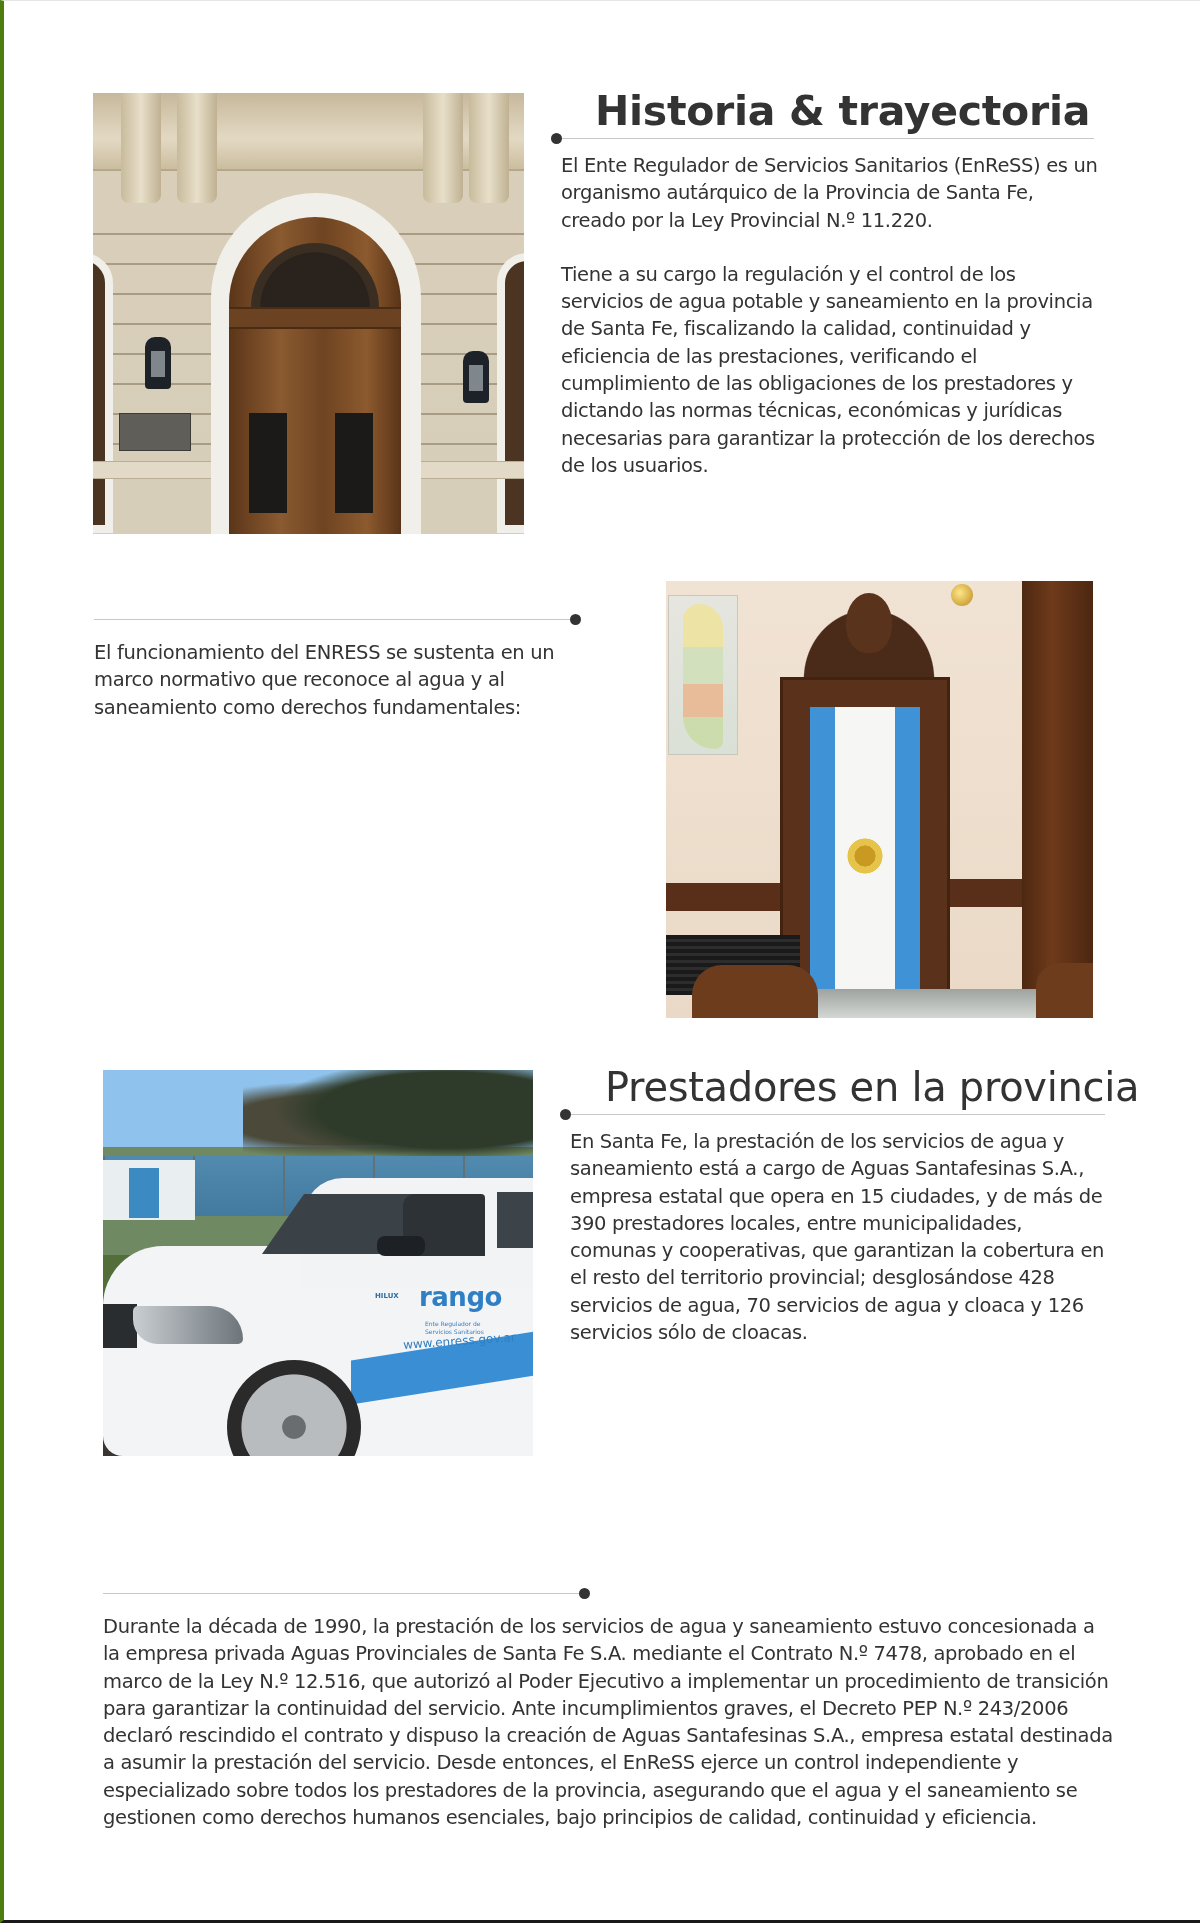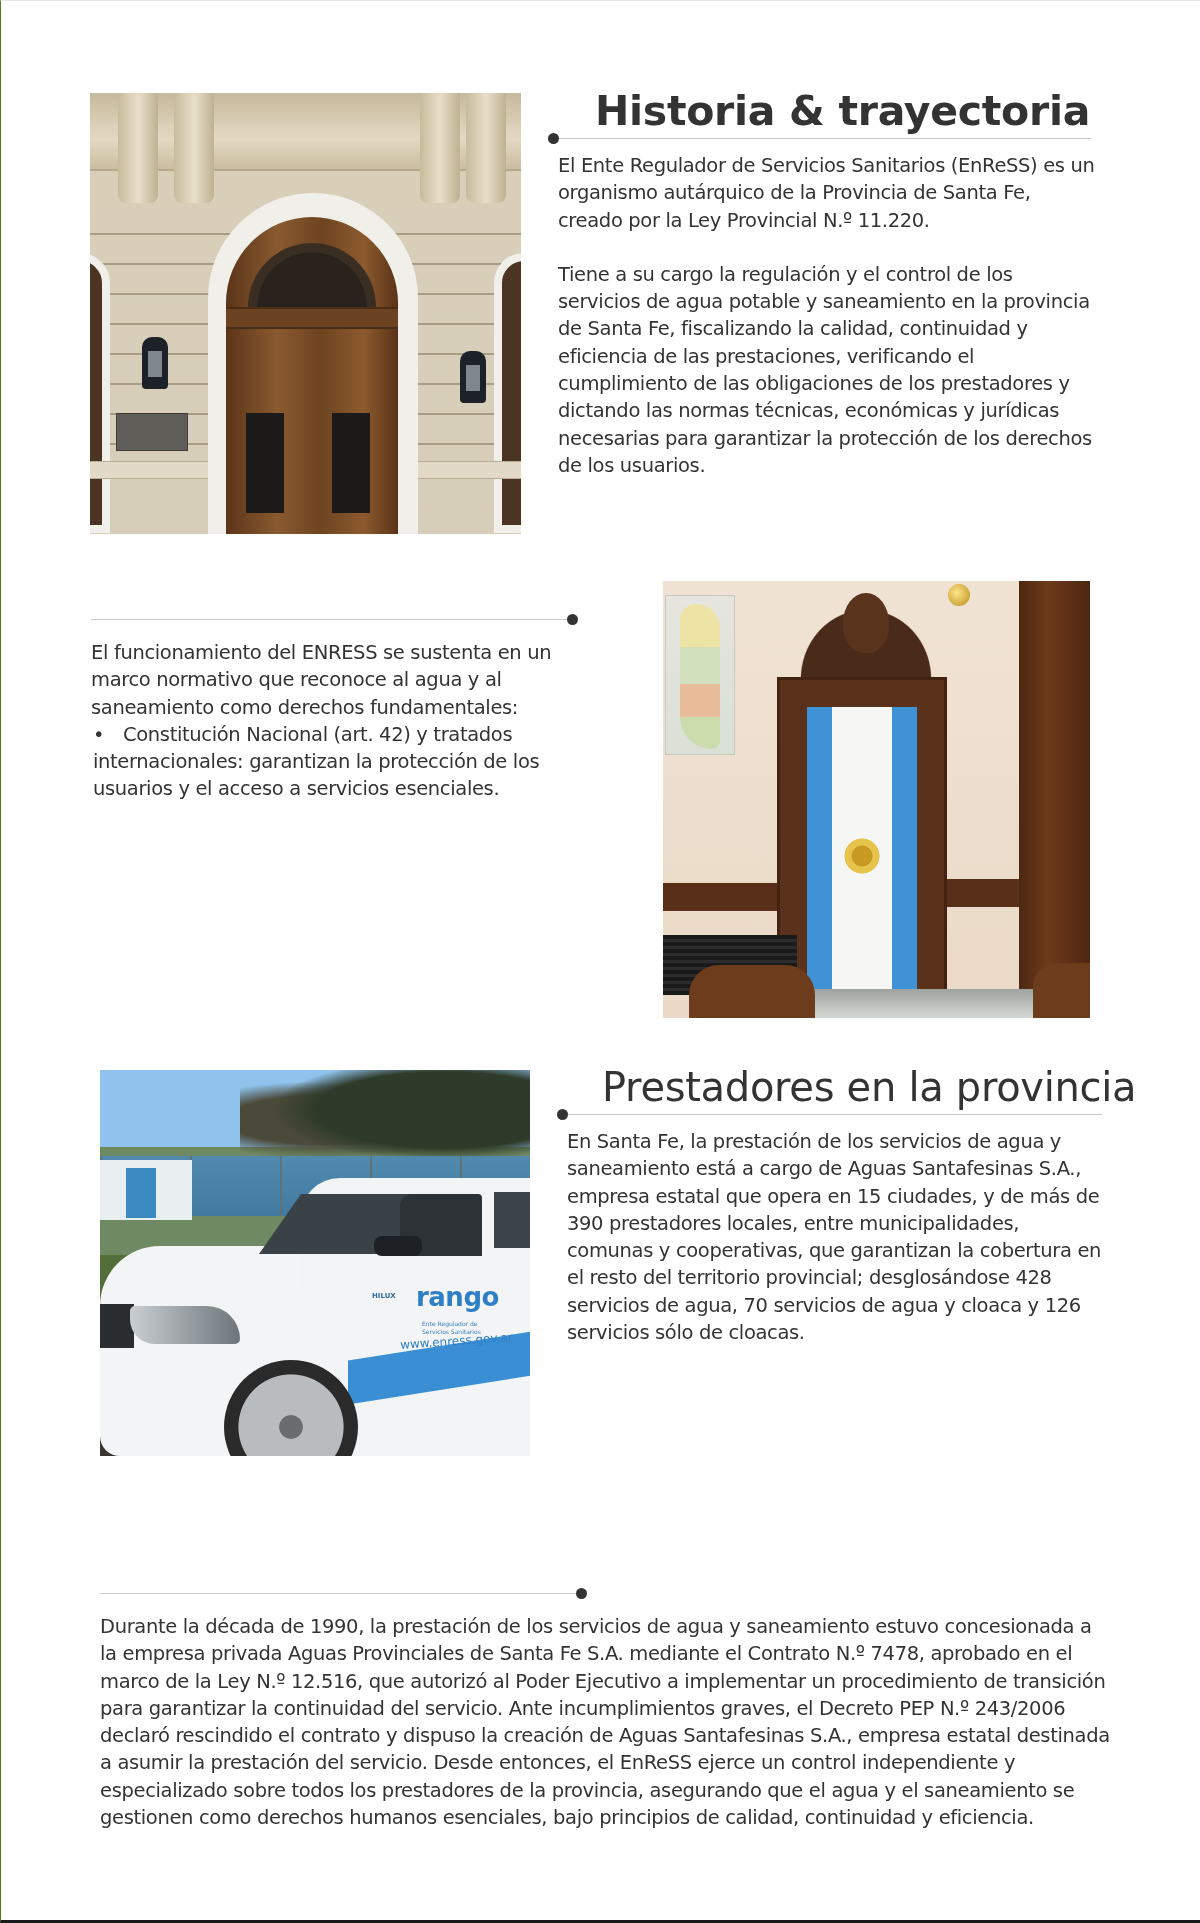--- a/index.html
+++ b/index.html
@@ -4,21 +4,21 @@
   <style>
     * { box-sizing: border-box; margin: 0; padding: 0; }
     html, body { width: 1200px; height: 1923px; background: #ffffff; overflow: hidden; }
     body {
       position: relative;
       font-family: "DejaVu Sans", "Liberation Sans", sans-serif;
       color: #333333;
     }
     .page-frame {
       position: absolute; left: 0; top: 0; width: 1200px; height: 1923px;
-      border-left: 1px solid #4d7c0f; border-top: 1px solid #e6e6e6;
+      border-left: 4px solid #4d7c0f; border-top: 1px solid #e6e6e6;
       border-bottom: 3px solid #1a1a1a;
     }
     .heading {
       position: absolute;
       font-weight: 700;
       color: #333333;
       white-space: nowrap;
       letter-spacing: -0.3px;
     }
     .heading.light { font-weight: 400; }
@@ -281,23 +281,20 @@
     <p>El Ente Regulador de Servicios Sanitarios (EnReSS) es un organismo autárquico de la Provincia de Santa Fe, creado por la Ley Provincial N.º 11.220.</p>
     <div class="gap"></div>
     <p>Tiene a su cargo la regulación y el control de los servicios de agua potable y saneamiento en la provincia de Santa Fe, fiscalizando la calidad, continuidad y eficiencia de las prestaciones, verificando el cumplimiento de las obligaciones de los prestadores y dictando las normas técnicas, económicas y jurídicas necesarias para garantizar la protección de los derechos de los usuarios.</p>
   </div>
 
   <div class="rule" style="left:90px; top:618px; width:481px;"></div>
   <div class="dot" style="left:566px; top:613px;"></div>
 
   <div class="body-text" style="left:90px; top:638px; width:500px;">
     <p>El funcionamiento del ENRESS se sustenta en un marco normativo que reconoce al agua y al saneamiento como derechos fundamentales:</p>
-    <p class="bullet">
-      <span class="bullet-mark">•</span><span>Constitución Nacional (art. 42) y tratados internacionales: garantizan la protección de los usuarios y el acceso a servicios esenciales.</span>
-    </p>
   </div>
 
   <div class="photo office" style="left:662px; top:580px; width:427px; height:437px;" title="Bandera argentina enmarcada en madera con escudo tallado">
     <div class="map"></div>
     <div class="lamp-brass"></div>
     <div class="rail-l"></div>
     <div class="rail-r"></div>
     <div class="crest"></div>
     <div class="frame"></div>
     <div class="flag"></div>

